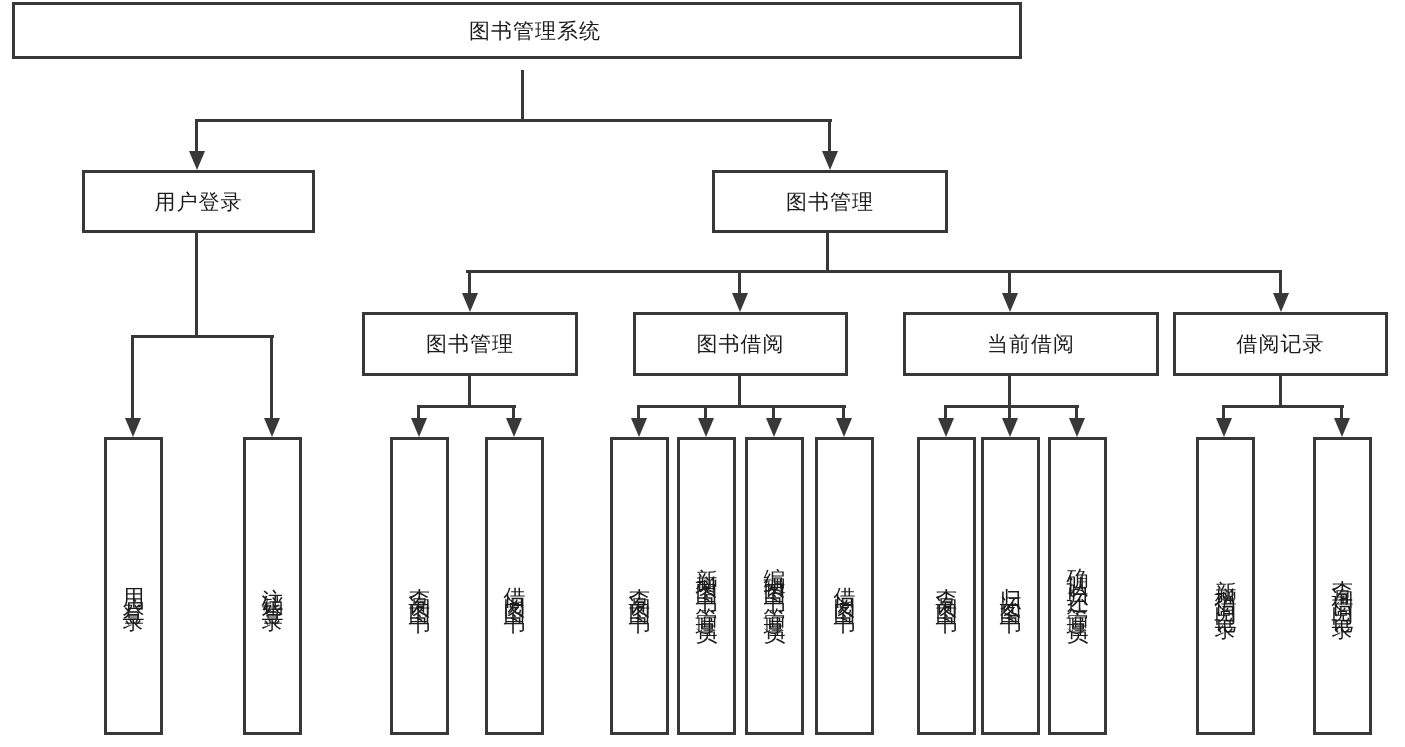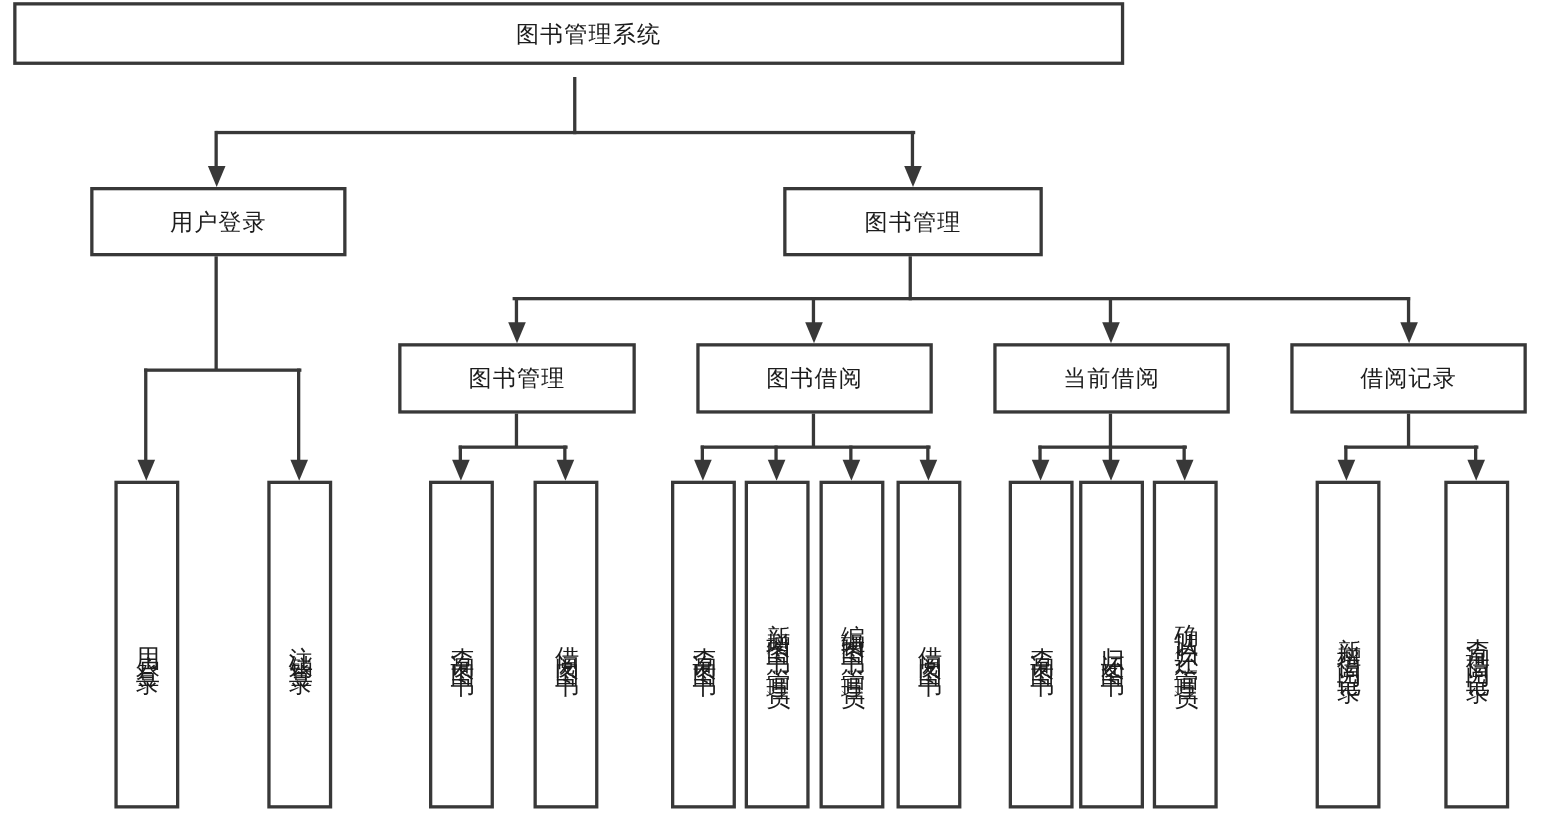--- a/index.html
+++ b/index.html
@@ -77,21 +77,21 @@
   <div class="arrow" style="left:732px;top:293px;"></div>
   <div class="arrow" style="left:1002px;top:293px;"></div>
   <div class="arrow" style="left:1273px;top:293px;"></div>
 
   <div class="box h" style="left:362px;top:312px;width:216px;height:64px;">
     <span>图书管理</span>
   </div>
   <div class="box h" style="left:633px;top:312px;width:215px;height:64px;">
     <span>图书借阅</span>
   </div>
-  <div class="box h" style="left:903px;top:312px;width:215px;height:64px;font-family:Liberation Mono, monospace;">
+  <div class="box h" style="left:903px;top:312px;width:256px;height:64px;font-family:Liberation Mono, monospace;">
     <span>当前借阅</span>
   </div>
   <div class="box h" style="left:1173px;top:312px;width:215px;height:64px;">
     <span>借阅记录</span>
   </div>
 
   <div class="line" style="left:468px;top:376px;width:3px;height:31px;"></div>
   <div class="line" style="left:417px;top:405px;width:99px;height:3px;"></div>
   <div class="line" style="left:417px;top:405px;width:3px;height:15px;"></div>
   <div class="line" style="left:512px;top:405px;width:3px;height:15px;"></div>

